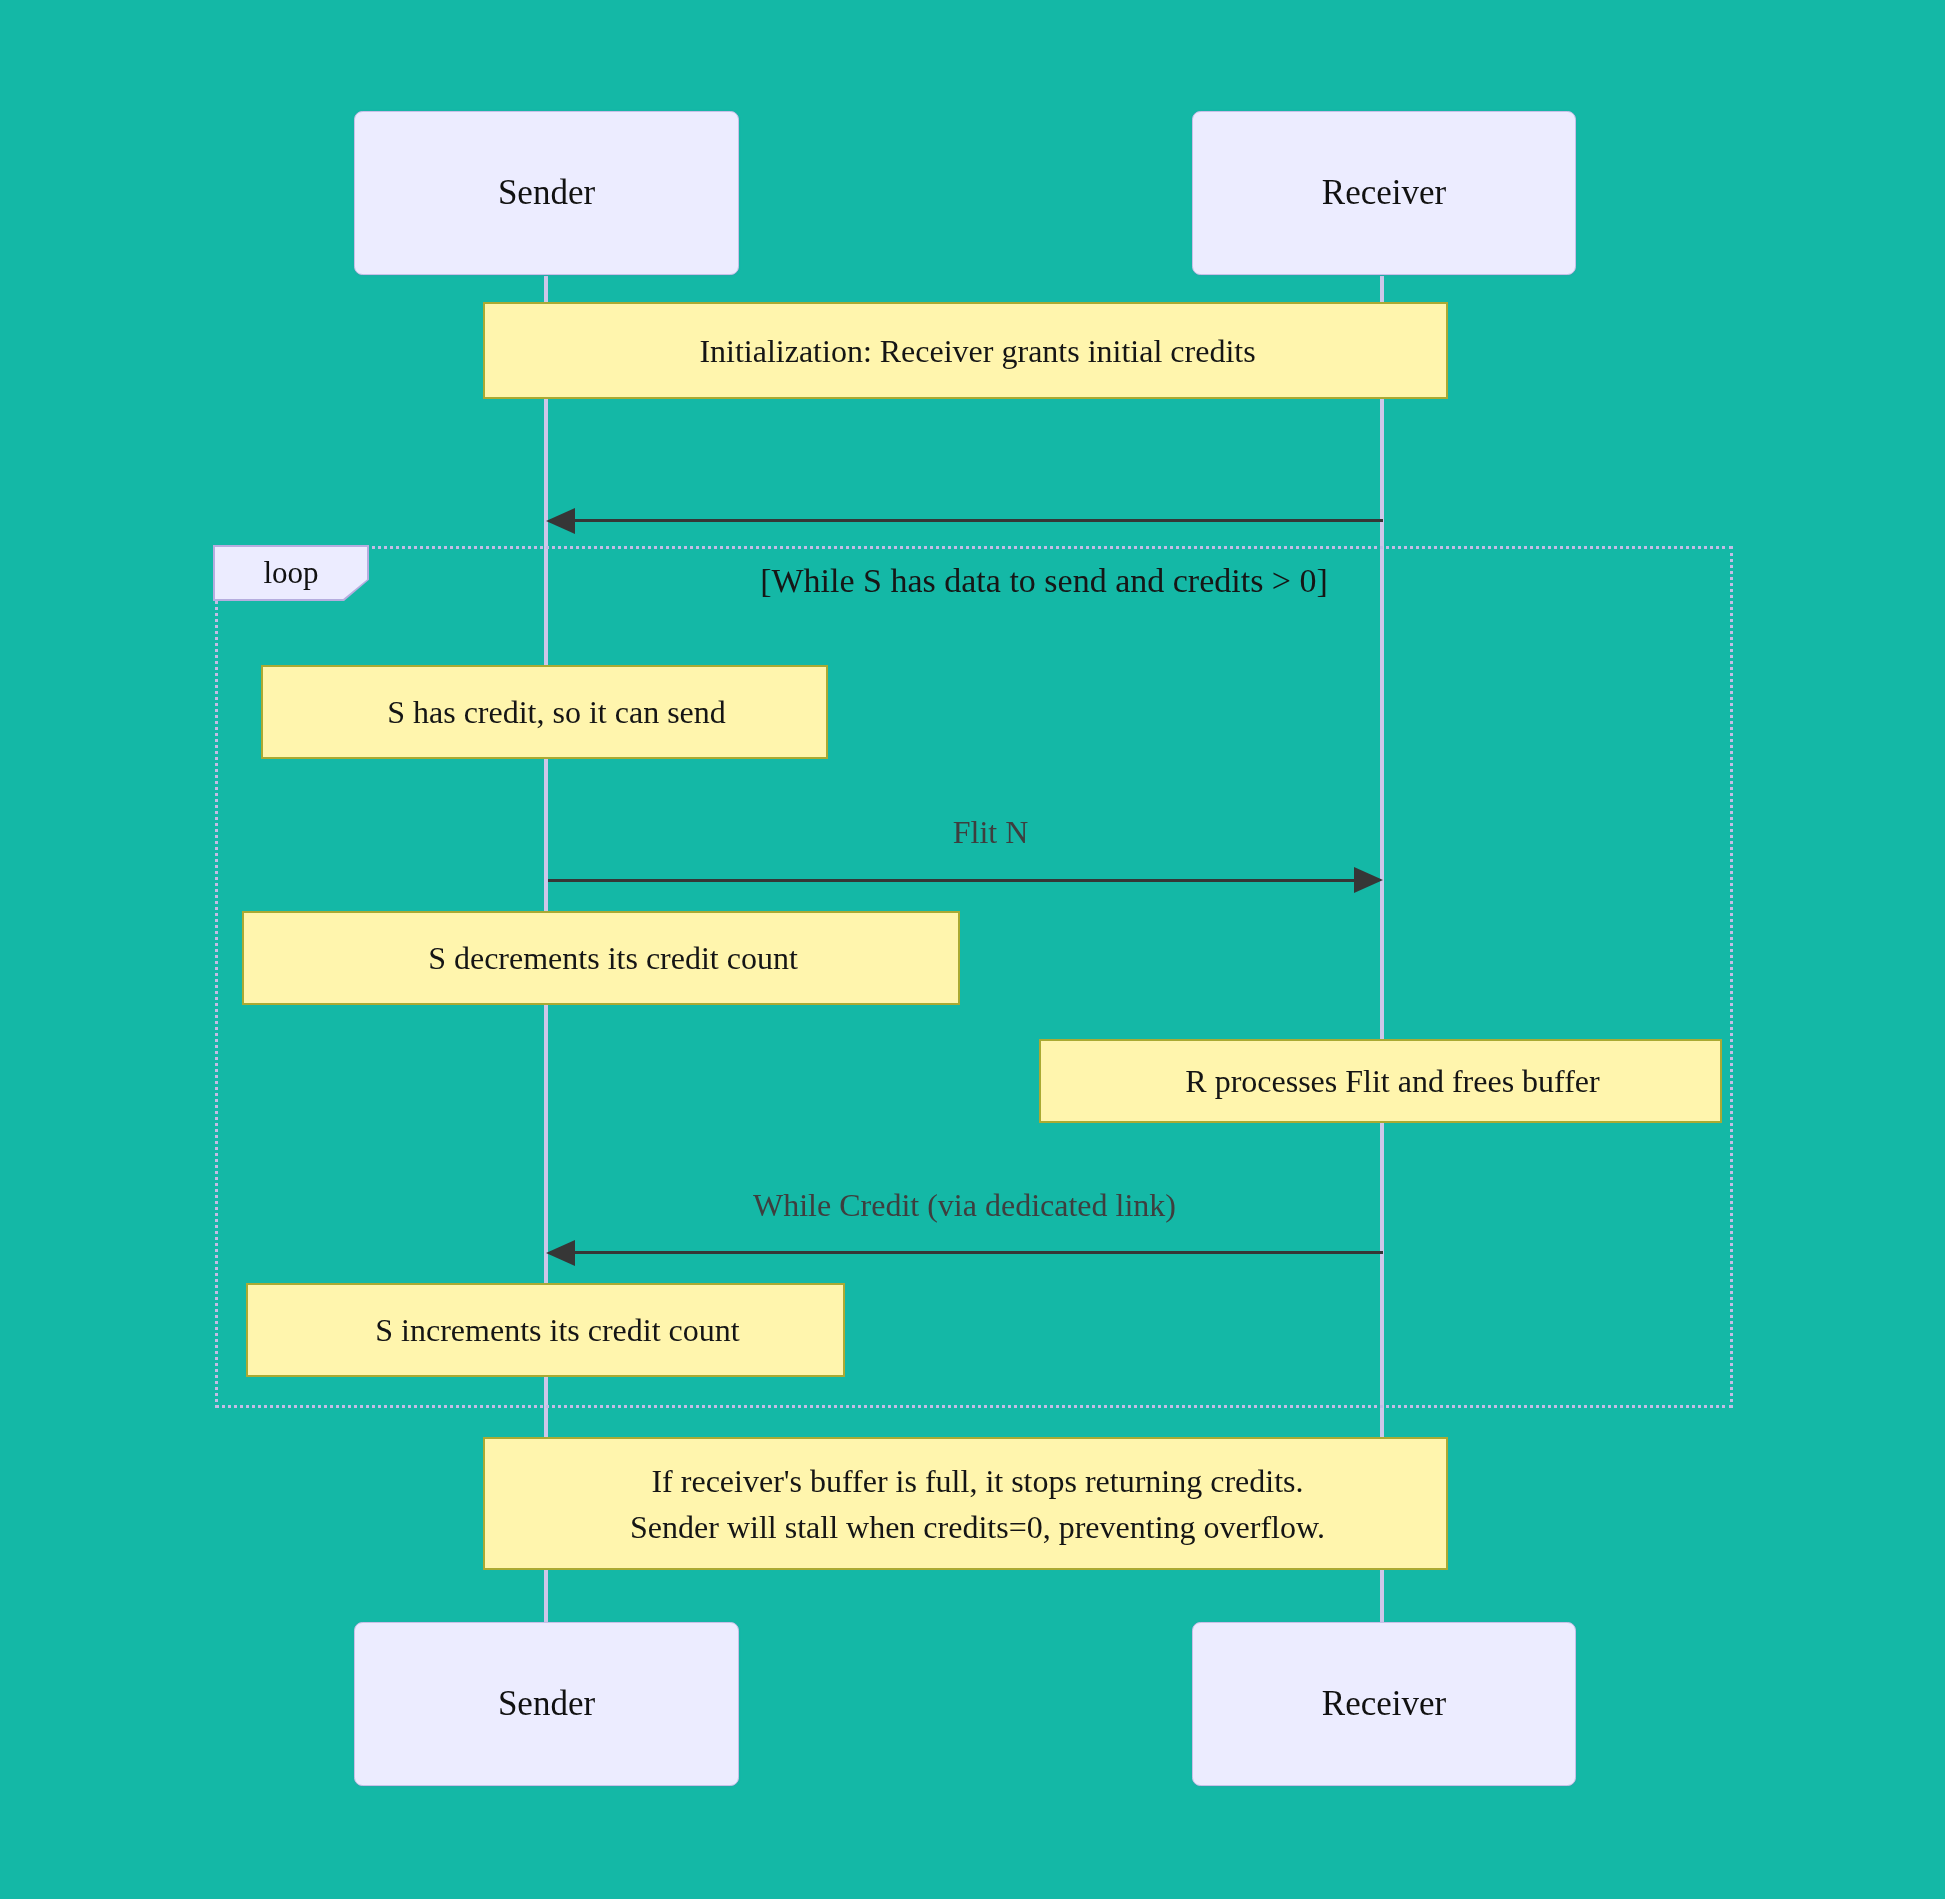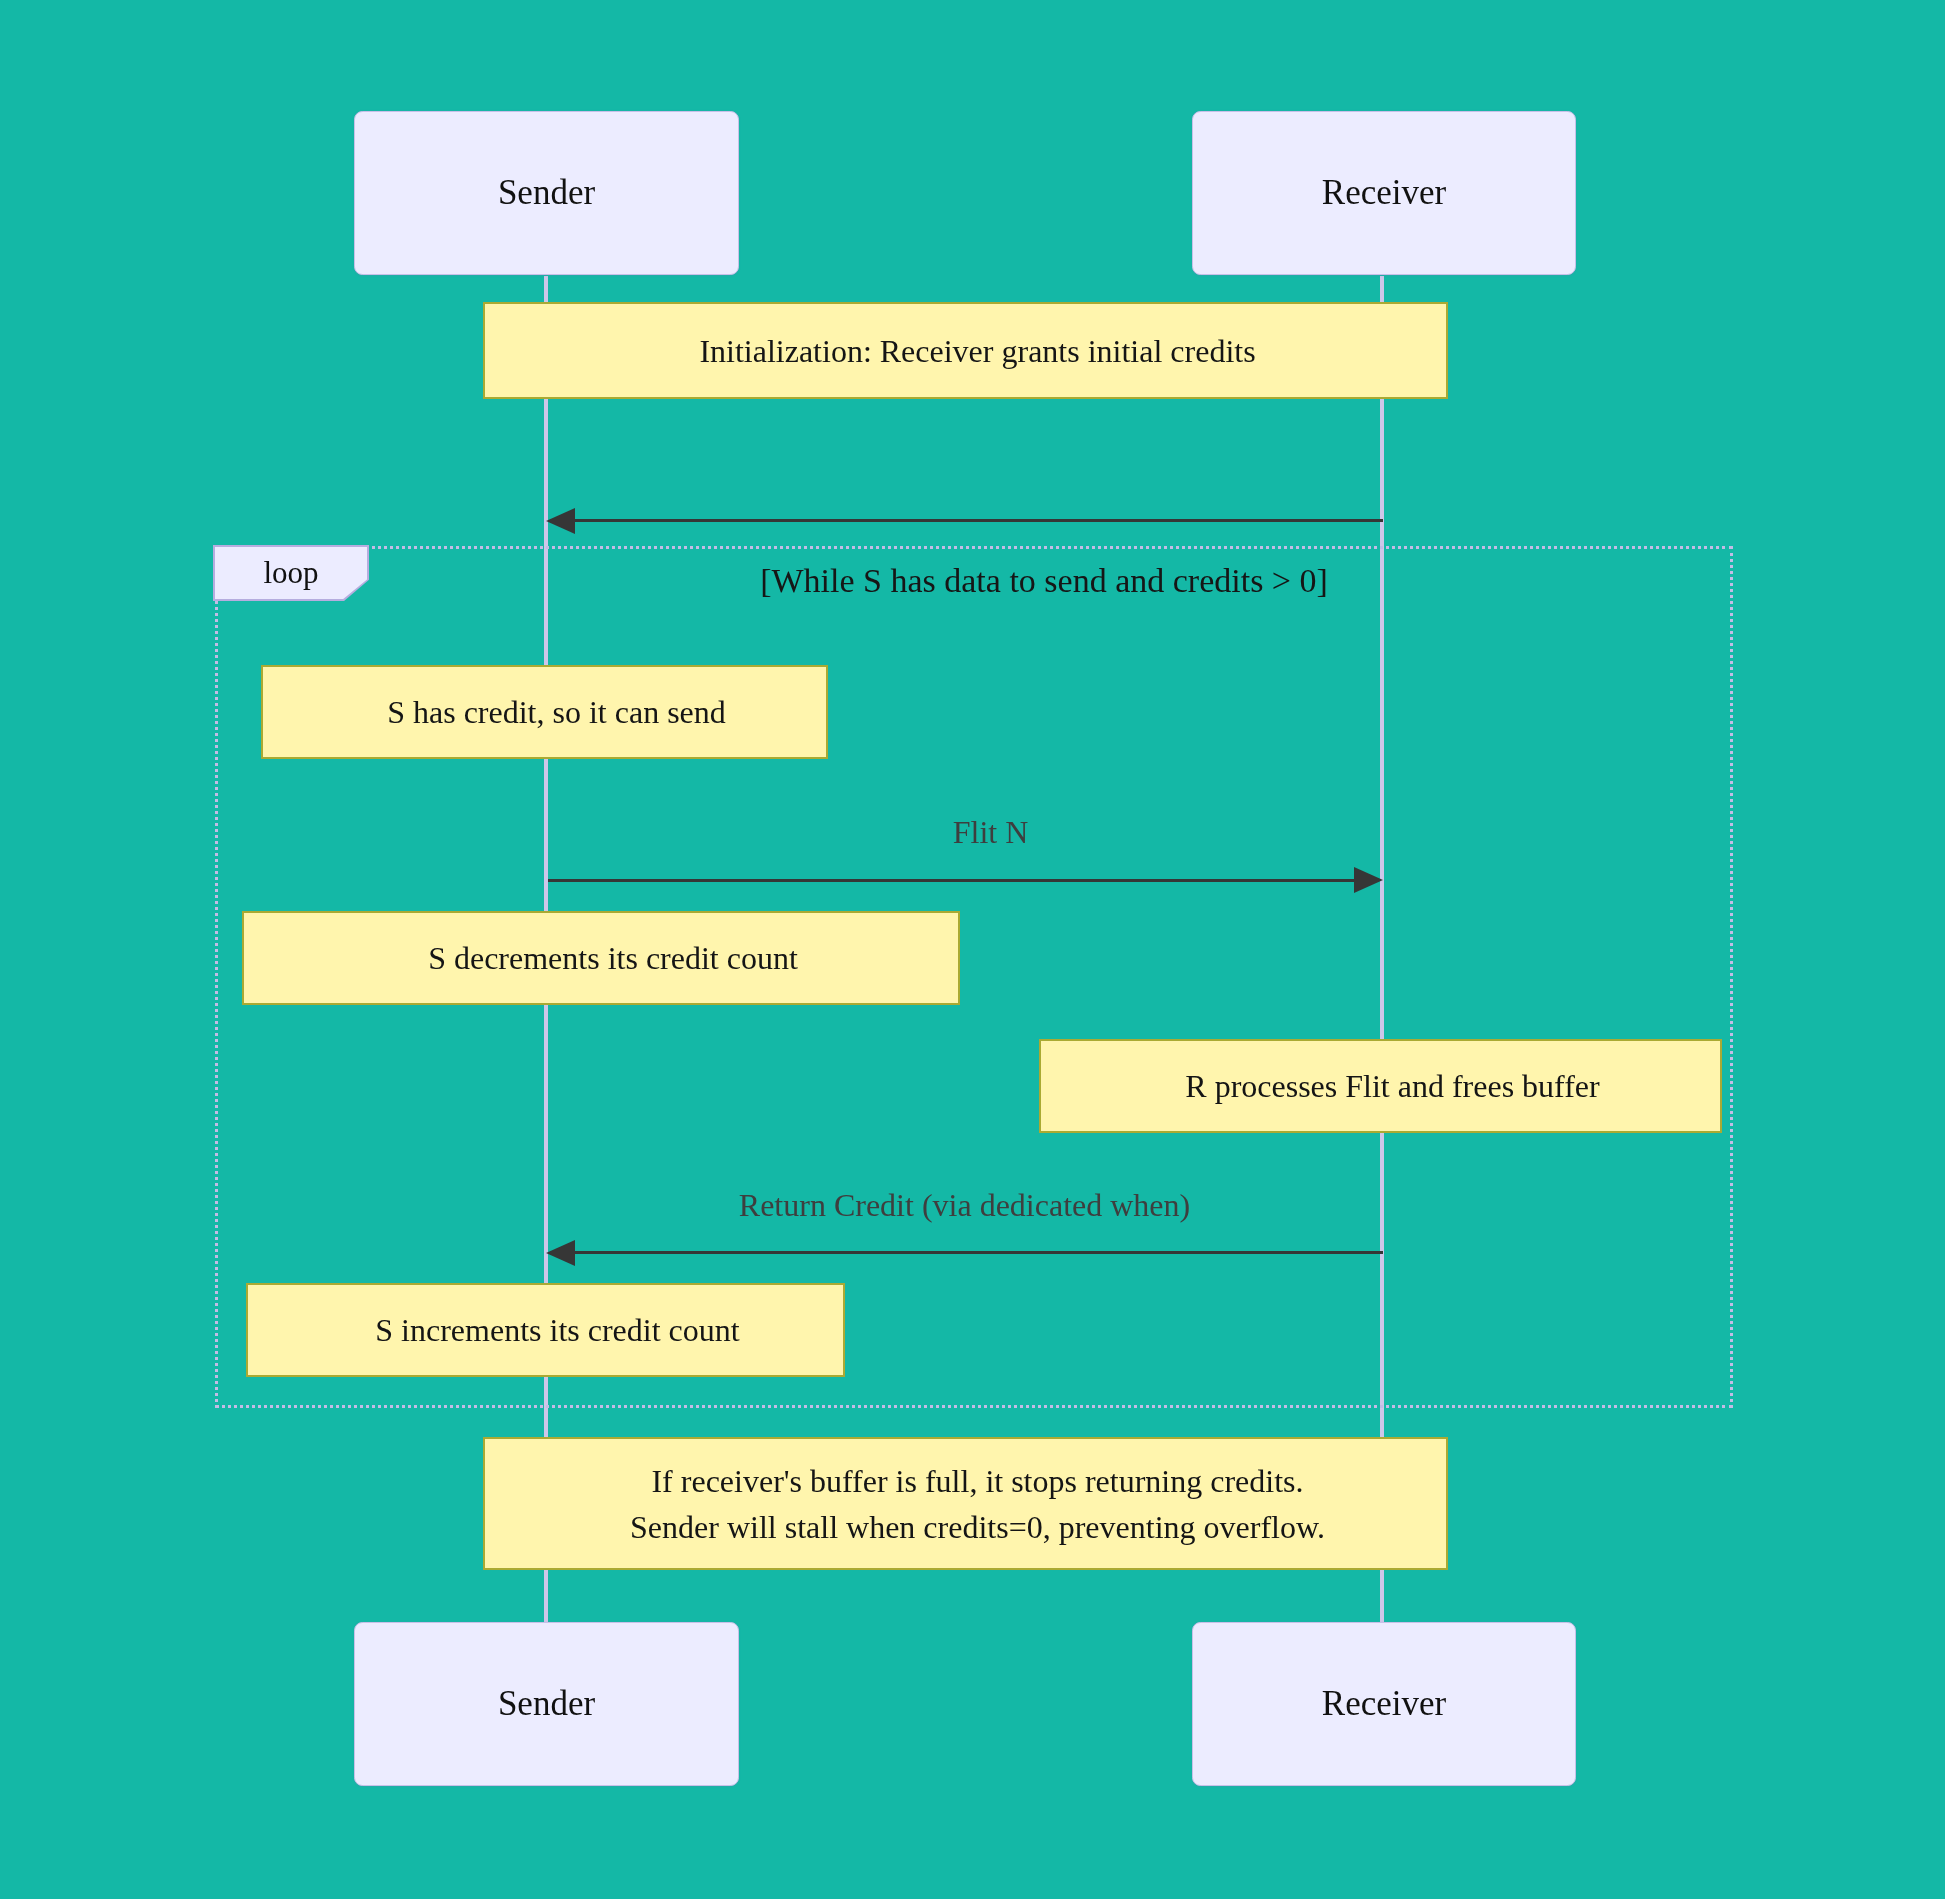--- a/index.html
+++ b/index.html
@@ -134,25 +134,25 @@
   </div>
 
   <div class="msg-label" style="left:572px; top:812px; width:837px;">Flit N</div>
   <div class="arrow-line" style="left:548px; top:879px; width:808px;"></div>
   <div class="arrow-head-right" style="left:1354px; top:867px;"></div>
 
   <div class="note" style="left:242px; top:911px; width:718px; height:94px;">
     <span>S decrements its credit count</span>
   </div>
 
-  <div class="note" style="left:1039px; top:1039px; width:683px; height:94px;">
+  <div class="note" style="left:1039px; top:1039px; width:683px; height:84px;">
     <span>R processes Flit and frees buffer</span>
   </div>
 
-  <div class="msg-label" style="left:546px; top:1185px; width:837px;">Return Credit (via dedicated when)</div>
+  <div class="msg-label" style="left:546px; top:1185px; width:837px;">While Credit (via dedicated link)</div>
   <div class="arrow-line" style="left:558px; top:1251px; width:825px;"></div>
   <div class="arrow-head-left" style="left:546px; top:1240px;"></div>
 
   <div class="note" style="left:246px; top:1283px; width:599px; height:94px;">
     <span>S increments its credit count</span>
   </div>
 
   <div class="note" style="left:483px; top:1437px; width:965px; height:133px;">
     <span>If receiver's buffer is full, it stops returning credits.</span>
     <span>Sender will stall when credits=0, preventing overflow.</span>

